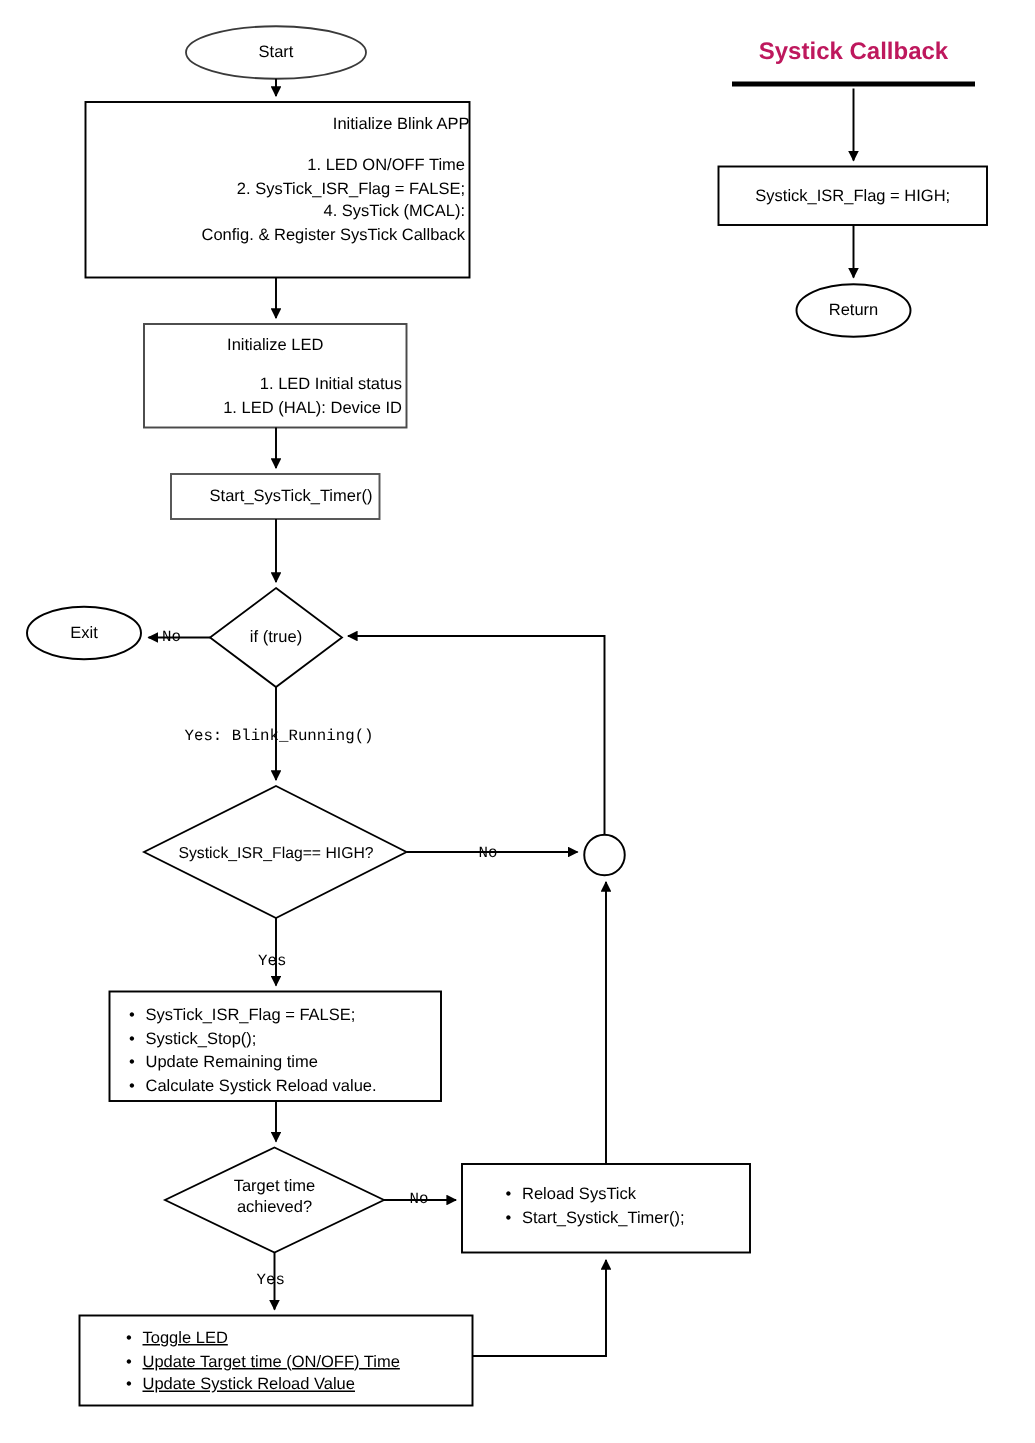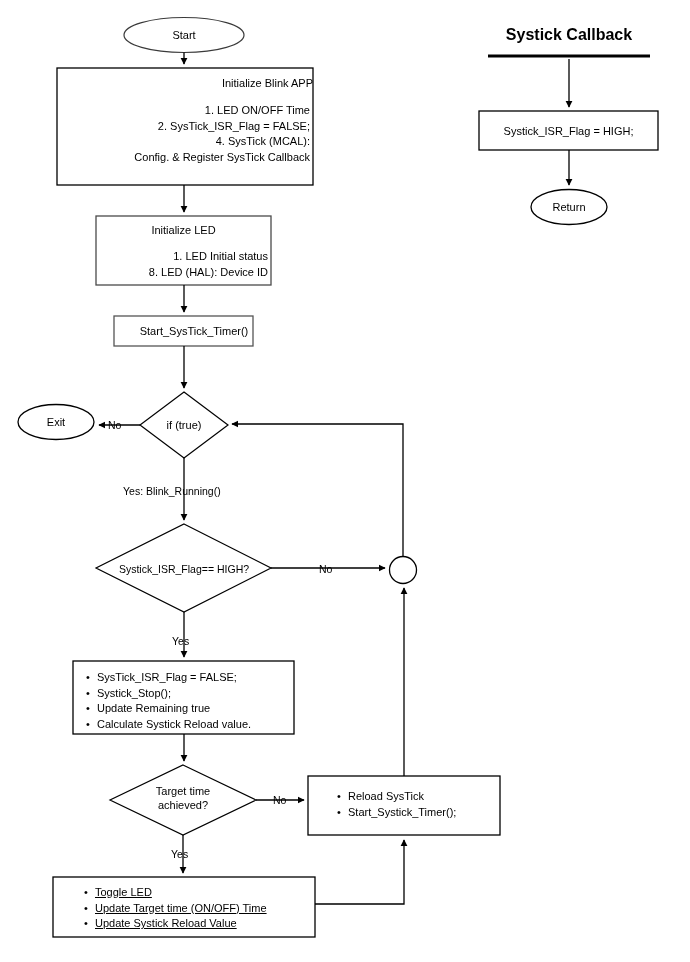--- a/index.html
+++ b/index.html
@@ -28,32 +28,32 @@
     font-family: "Liberation Sans", sans-serif;
     font-size: 11px;
     line-height: 14px;
     color: #000000;
     white-space: pre;
     pointer-events: none;
   }
   .ctr { text-align: center; }
   .edge-label {
     position: absolute;
-    font-family: Liberation Sans, sans-serif;
+    font-family: Liberation Mono, monospace;
     font-size: 10.5px;
     line-height: 12px;
     color: #000000;
     white-space: pre;
   }
   .section-title {
     position: absolute;
     font-family: "Liberation Sans", sans-serif;
     font-weight: bold;
     font-size: 16px;
-    color: #000000;
+    color: #be185d;
     white-space: pre;
     text-align: center;
   }
   .bullets {
     position: absolute;
     margin: 0;
     padding: 0;
     list-style: none;
     font-size: 11px;
     line-height: 15.5px;
@@ -161,35 +161,35 @@
   <li>1. LED ON/OFF Time</li>
   <li>2. SysTick_ISR_Flag = FALSE;</li>
   <li>4. SysTick (MCAL):</li>
   <li>     Config. &amp; Register SysTick Callback</li>
 </ul>
 
 <div class="node-text ctr" style="left:96px; top:223px; width:175px;">Initialize LED</div>
 
 <ul class="numbered" style="left:118px; top:249px; width:150px;">
   <li>1. LED Initial status</li>
-  <li>8. LED (HAL): Device ID</li>
+  <li>1. LED (HAL): Device ID</li>
 </ul>
 
 <div class="node-text ctr" style="left:114px; top:324px; width:160px;">Start_SysTick_Timer()</div>
 
 <div class="node-text ctr" style="left:144px; top:418px; width:80px;">if (true)</div>
 
 <div class="node-text ctr" style="left:18px; top:415px; width:76px;">Exit</div>
 
 <div class="node-text ctr" style="left:98px; top:562px; width:172px; font-size:10.5px;">Systick_ISR_Flag== HIGH?</div>
 
 <ul class="bullets" style="left:86px; top:670px; width:205px;">
   <li>SysTick_ISR_Flag = FALSE;</li>
   <li>Systick_Stop();</li>
-  <li>Update Remaining true</li>
+  <li>Update Remaining time</li>
   <li>Calculate Systick Reload value.</li>
 </ul>
 
 <div class="node-text ctr" style="left:123px; top:784px; width:120px;">Target time</div>
 <div class="node-text ctr" style="left:123px; top:798px; width:120px;">achieved?</div>
 
 <ul class="bullets" style="left:337px; top:789px; width:160px;">
   <li>Reload SysTick</li>
   <li>Start_Systick_Timer();</li>
 </ul>

